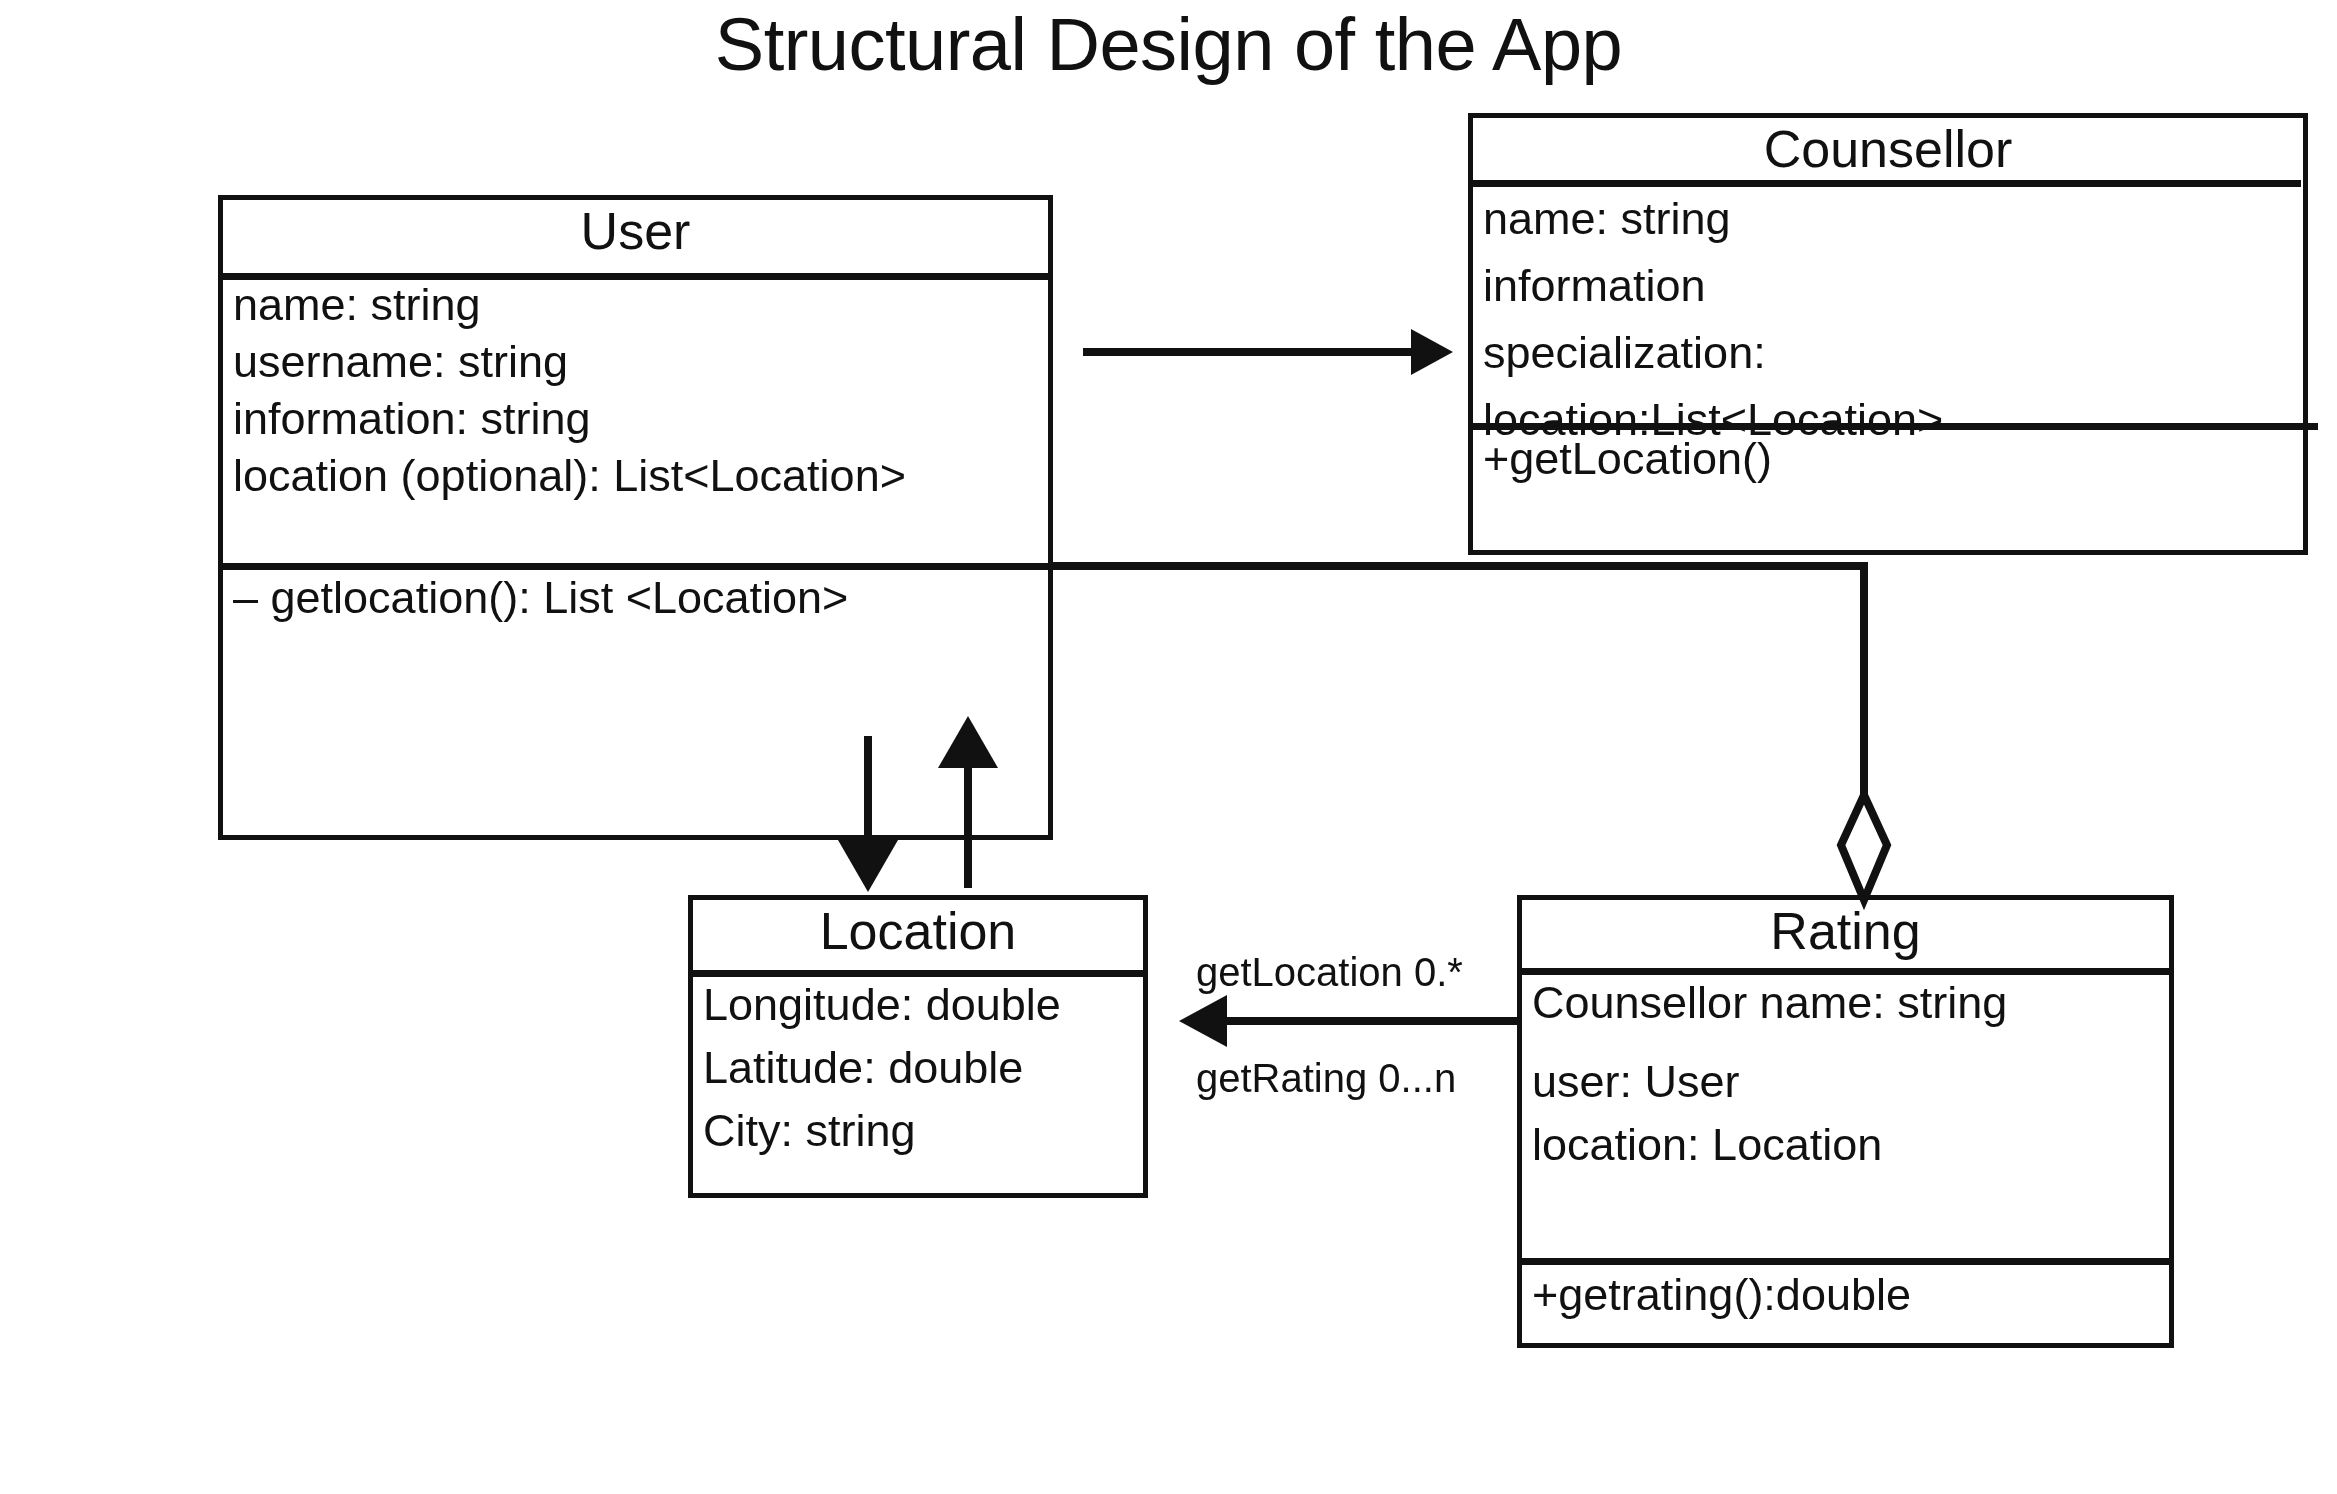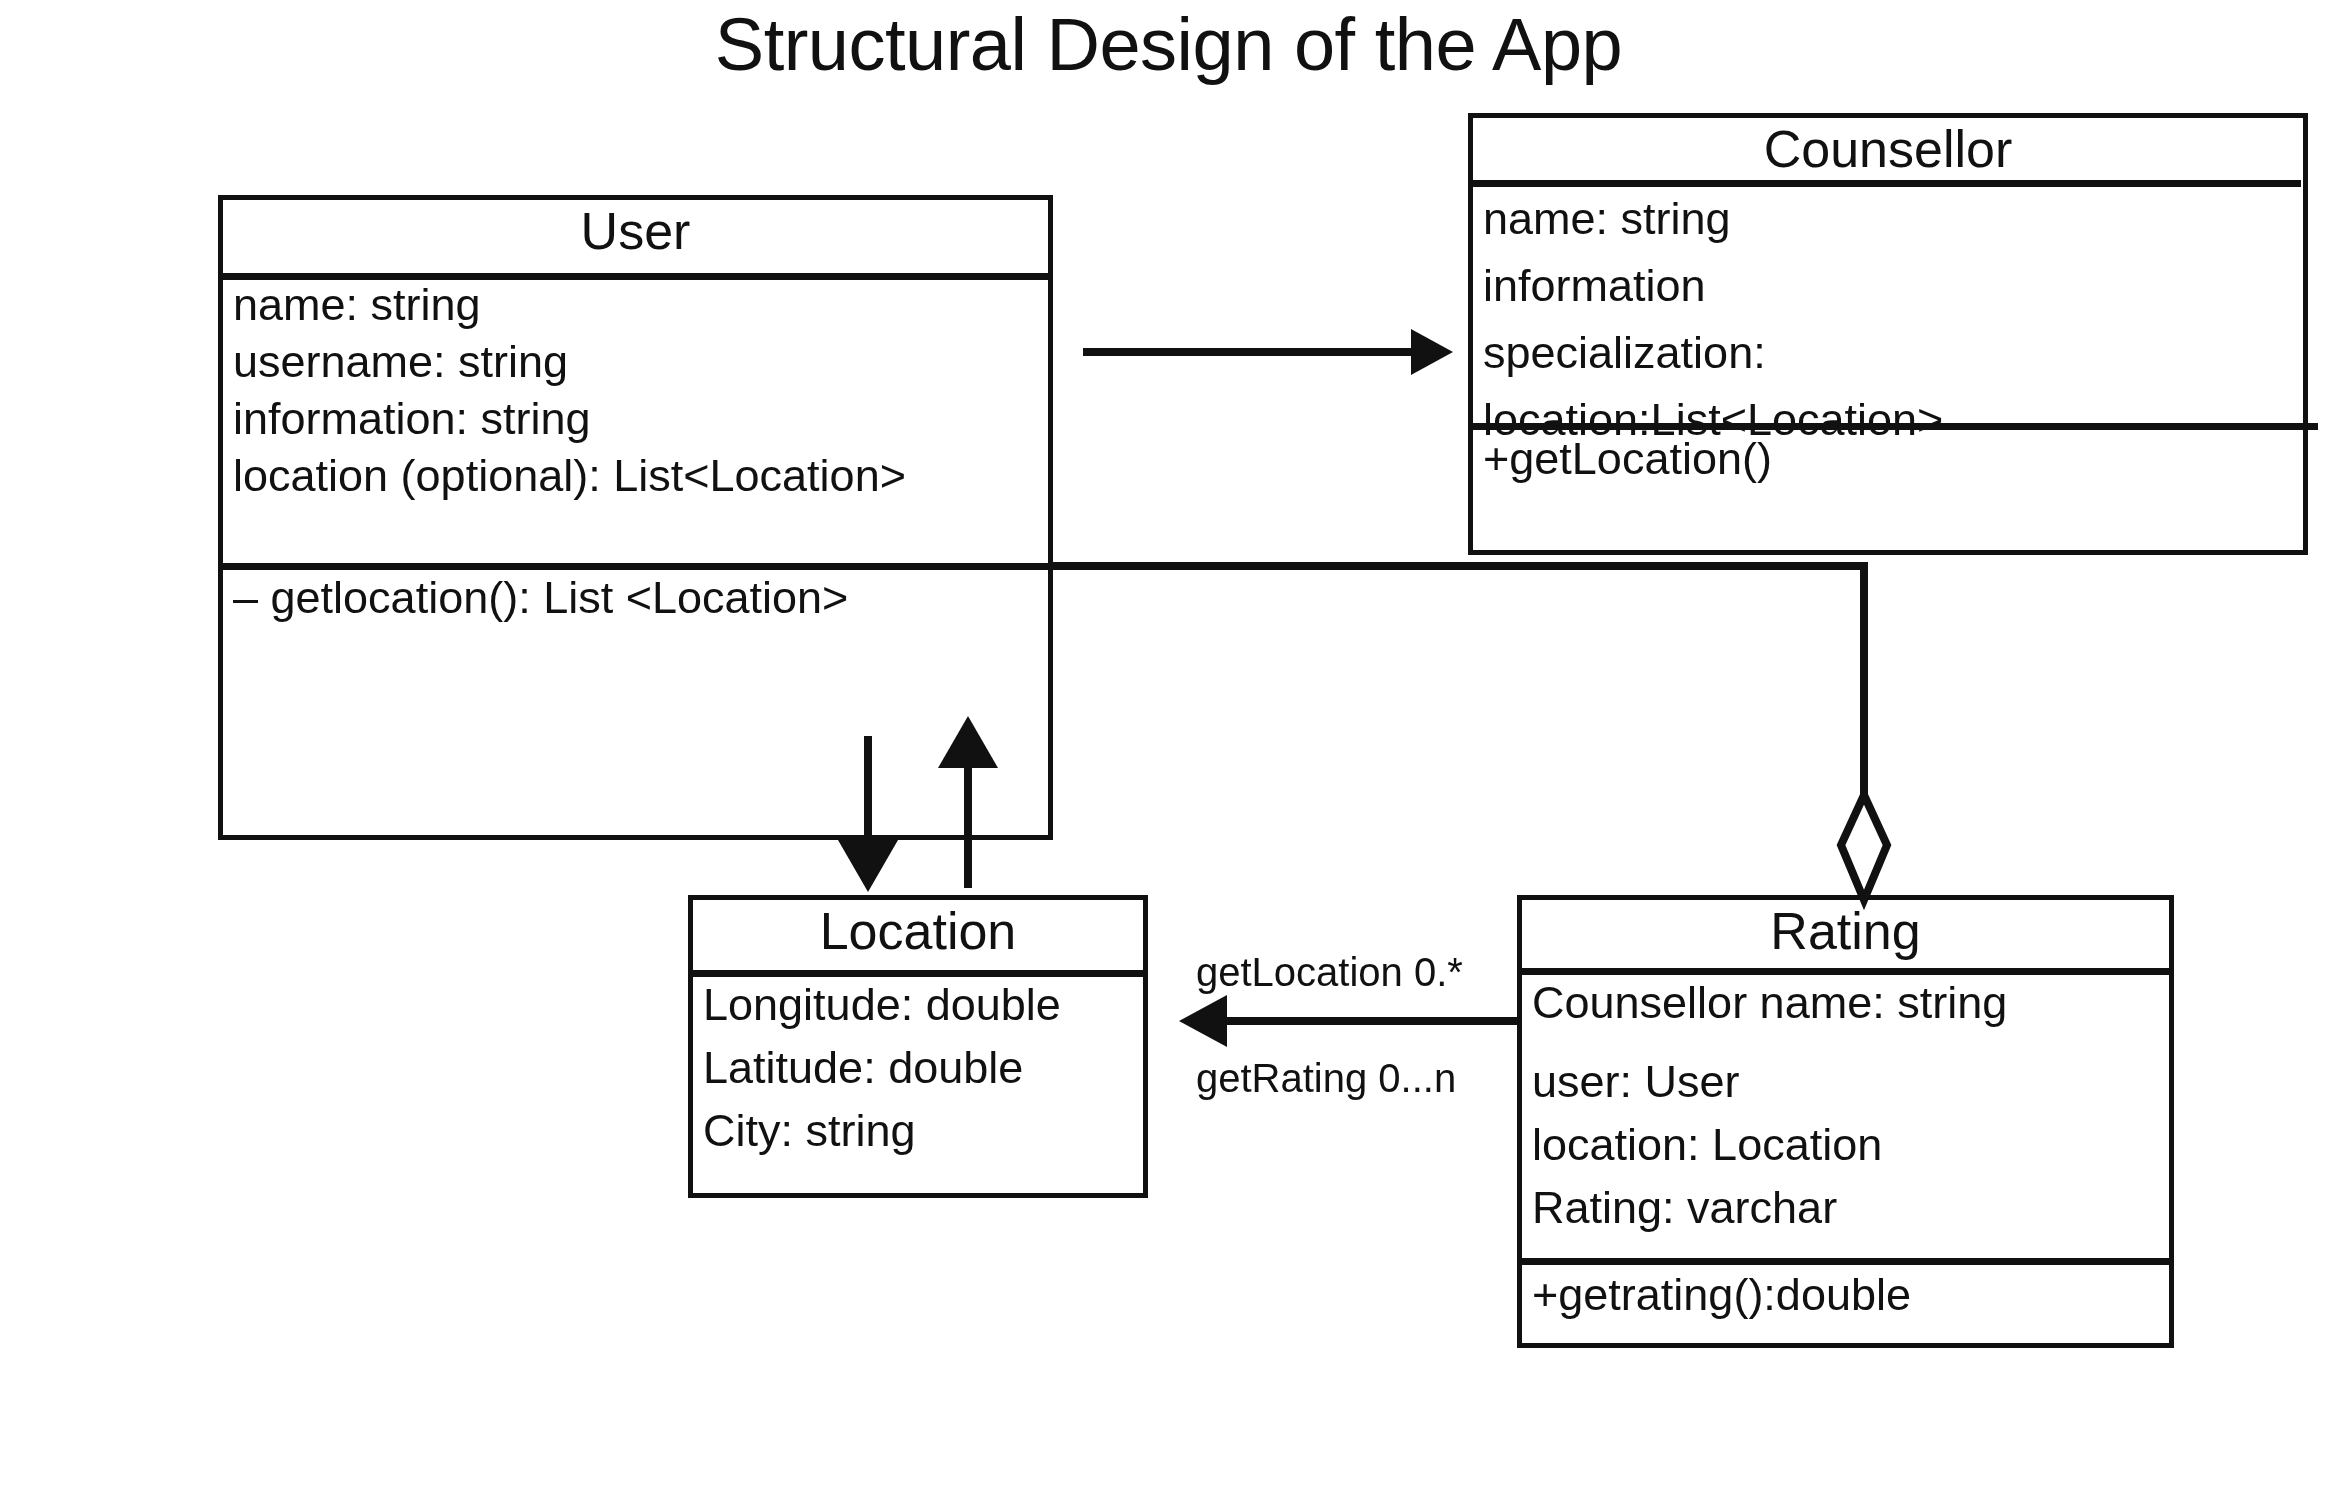--- a/index.html
+++ b/index.html
@@ -173,21 +173,20 @@
     </div>
   </div>
 
   <div id="class-rating" class="uml-class">
     <div class="uml-class-name">Rating</div>
     <div class="uml-divider" style="top: 68px; width: 647px;"></div>
     <div class="uml-compartment" style="top: 80px;">
       <div class="uml-row" style="margin-bottom: 34px;">Counsellor name: string</div>
       <div class="uml-row" style="margin-bottom: 18px;">user: User</div>
       <div class="uml-row" style="margin-bottom: 18px;">location: Location</div>
-      <div class="uml-row">Rating: varchar</div>
     </div>
     <div class="uml-divider" style="top: 358px; width: 647px;"></div>
     <div class="uml-compartment" style="top: 372px;">
       <div class="uml-row">+getrating():double</div>
     </div>
   </div>
 
   <div class="line-h" style="left: 1083px; top: 348px; width: 330px;"></div>
   <div class="arrow-right" style="left: 1411px; top: 329px;"></div>
 

